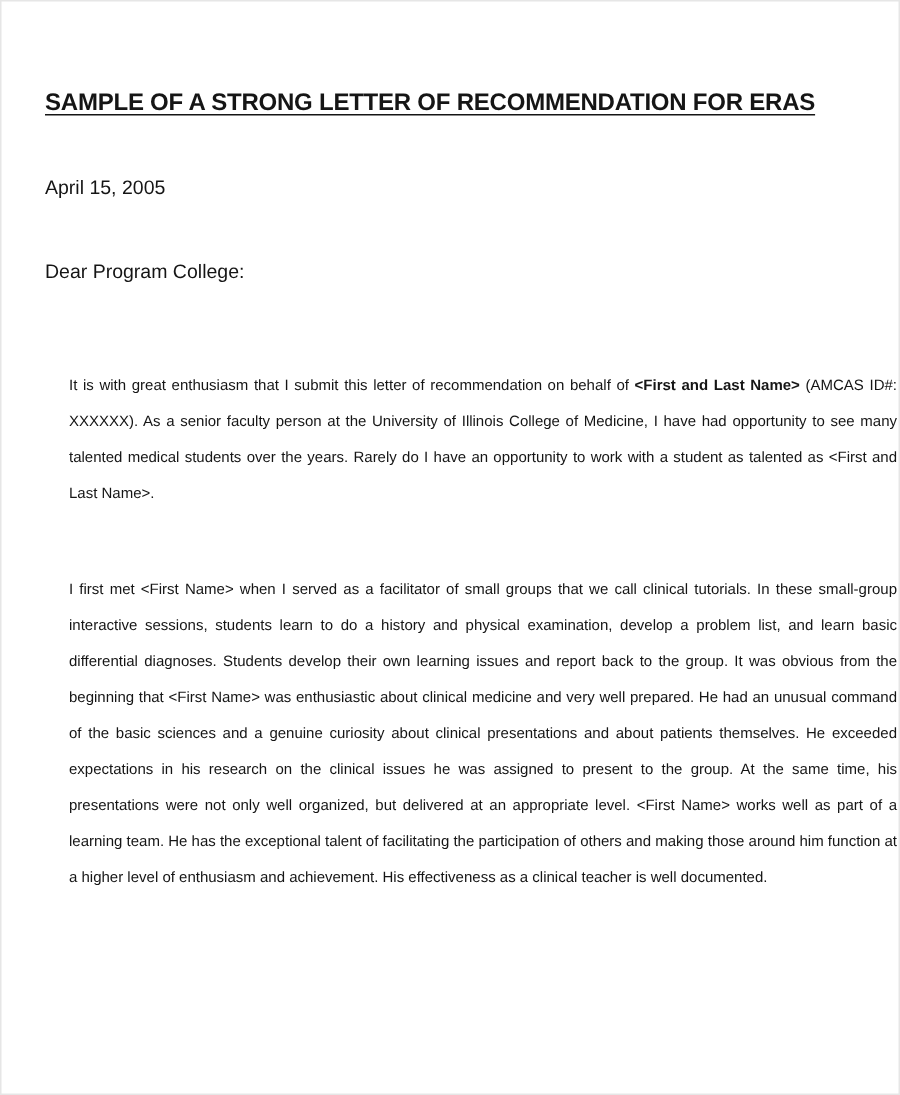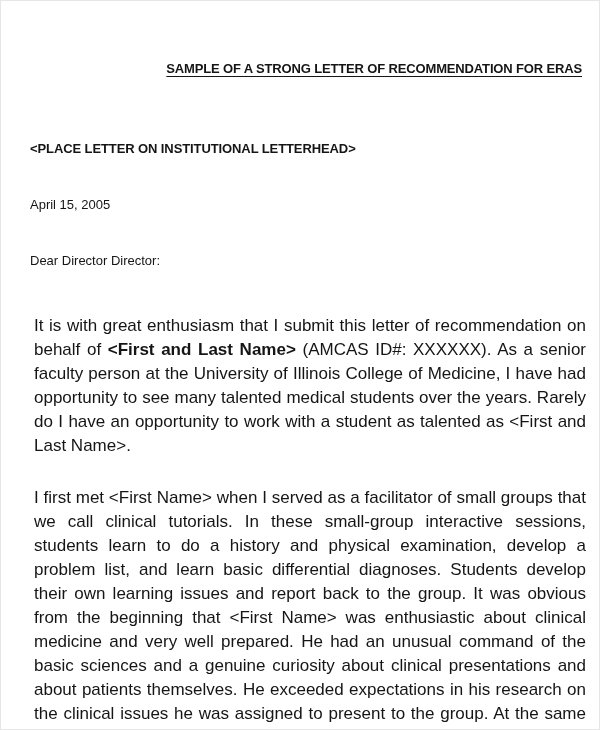--- a/index.html
+++ b/index.html
@@ -22,22 +22,22 @@
 
   .content {
     position: absolute;
     left: 29px;
     top: 0;
     width: 552px;
   }
 
   
   .doc-title {
-    text-align: right;
-    font-size: 13px;
+    text-align: left;
+    font-size: 16px;
     font-weight: bold;
     letter-spacing: -0.15px;
     margin: 0;
     padding-top: 59px;
     line-height: 18px;
   }
   .doc-title span {
     text-decoration: underline;
     text-underline-offset: 3px;
   }
@@ -63,46 +63,45 @@
   
   .salutation {
     font-size: 13px;
     margin: 0;
     padding-top: 38px;
     line-height: 18px;
   }
 
   
   .body-para {
-    font-size: 17px;
+    font-size: 10px;
     line-height: 24px;
     text-align: justify;
     text-justify: inter-word;
-    margin: 4px;
+    margin: 16px;
     width: 552px;
   }
   .para-first { padding-top: 40px; }
   .para-second { padding-top: 24px; }
 
   .body-para b {
     font-weight: bold;
   }
 </style>
 </head>
 <body>
 
 <div class="page">
   <div class="content">
 
     <h1 class="doc-title"><span>SAMPLE OF A STRONG LETTER OF RECOMMENDATION FOR ERAS</span></h1>
 
-    <p class="letterhead">&lt;PLACE LETTER ON INSTITUTIONAL LETTERHEAD&gt;</p>
 
     <p class="date-line">April 15, 2005</p>
 
-    <p class="salutation">Dear Director Director:</p>
+    <p class="salutation">Dear Program College:</p>
 
     <p class="body-para para-first"><span>It is with great enthusiasm that I submit this letter of recommendation on behalf of </span><b>&lt;First and Last Name&gt;</b><span> (AMCAS ID#: XXXXXX).  As a senior faculty person at the University of Illinois College of Medicine, I have had opportunity to see many talented medical students over the years.  Rarely do I have an opportunity to work with a student as talented as &lt;First and Last Name&gt;.</span></p>
 
     <p class="body-para para-second"><span>I first met &lt;First Name&gt; when I served as a facilitator of small groups that we call clinical tutorials.  In these small-group interactive sessions, students learn to do a history and physical examination, develop a problem list, and learn basic differential diagnoses. Students develop their own learning issues and report back to the group.  It was obvious from the beginning that &lt;First Name&gt; was enthusiastic about clinical medicine and very well prepared.  He had an unusual command of the basic sciences and a genuine curiosity about clinical presentations and about patients themselves.  He exceeded expectations in his research on the clinical issues he was assigned to present to the group.  At the same time, his presentations were not only well organized, but delivered at an appropriate level. &lt;First Name&gt; works well as part of a learning team.  He has the exceptional talent of facilitating the participation of others and making those around him function at a higher level of enthusiasm and achievement.  His effectiveness as a clinical teacher is well documented.</span></p>
 
   </div>
 </div>
 
 </body></html>

